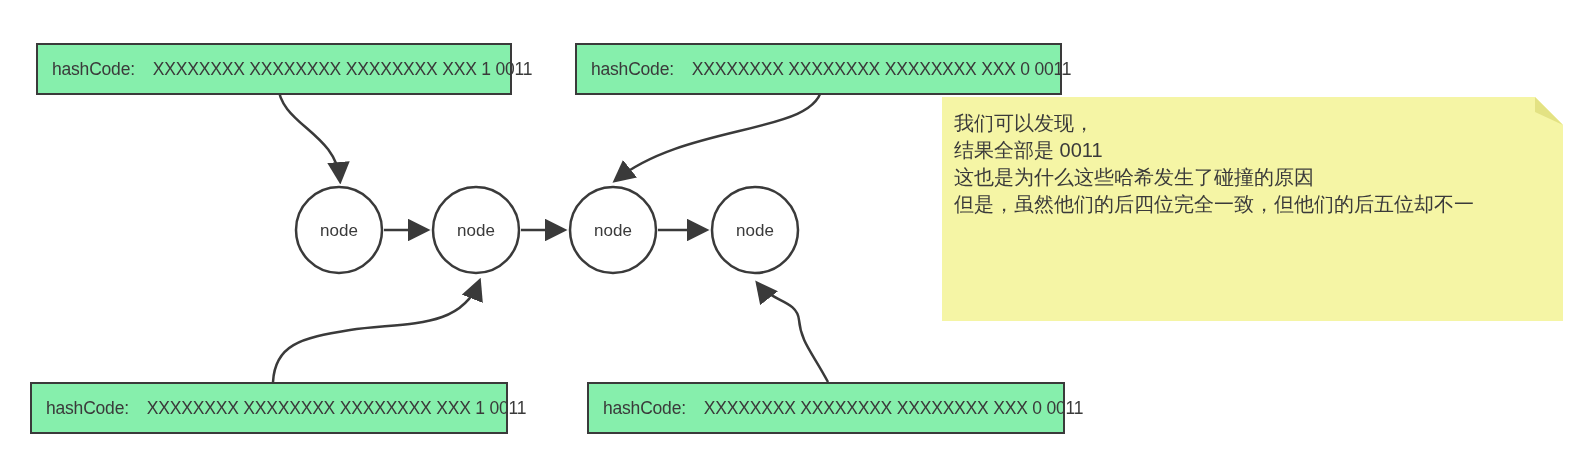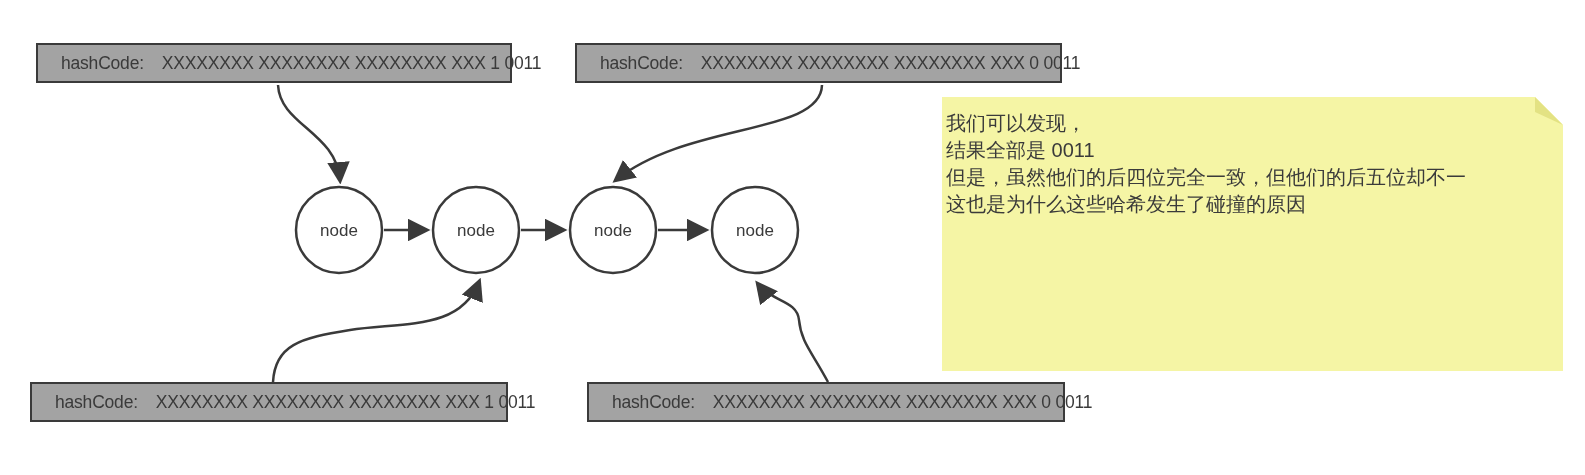--- a/index.html
+++ b/index.html
@@ -13,26 +13,26 @@
     position: relative;
     width: 1585px;
     height: 475px;
     background: #ffffff;
     overflow: hidden;
   }
   
   .hash-box {
     position: absolute;
     box-sizing: border-box;
-    height: 40px;
-    background: #a3a3a3;
+    height: 52px;
+    background: #86efac;
     border: 2px solid #3a3a3a;
     display: flex;
     align-items: center;
-    padding-left: 23px;
+    padding-left: 14px;
     font-size: 17.5px;
     letter-spacing: -0.2px;
     white-space: nowrap;
   }
   .hash-box .hash-label { margin-right: 18px; }
   .box-top-left     { left: 36px;  top: 43px;  width: 476px; }
   .box-top-right    { left: 575px; top: 43px;  width: 487px; }
   .box-bottom-left  { left: 30px;  top: 382px; width: 478px; }
   .box-bottom-right { left: 587px; top: 382px; width: 478px; }
 
@@ -58,24 +58,24 @@
     stroke: #3a3a3a;
     stroke-width: 2.5;
   }
 
   
   .sticky-note {
     position: absolute;
     left: 942px;
     top: 97px;
     width: 621px;
-    height: 274px;
+    height: 224px;
     box-sizing: border-box;
     background: #f5f5a5;
-    padding: 13px 16px 0 4px;
+    padding: 13px 16px 0 12px;
     font-size: 20px;
     line-height: 27px;
     color: #3a3a3a;
   }
   .sticky-note .note-line { white-space: nowrap; }
   .note-fold {
     position: absolute;
     top: 0; right: 0;
     width: 28px; height: 28px;
     display: block;
@@ -133,17 +133,17 @@
     <span class="hash-value">XXXXXXXX XXXXXXXX XXXXXXXX XXX 0 0011</span>
   </div>
 
   <div class="sticky-note">
     <svg class="note-fold" viewBox="0 0 28 28" xmlns="http://www.w3.org/2000/svg">
       <polygon points="0,0 28,0 28,28" fill="#ffffff"></polygon>
       <polygon points="0,0 0,15 28,28" fill="#e3e283"></polygon>
     </svg>
     <div class="note-line">我们可以发现，</div>
     <div class="note-line">结果全部是 0011</div>
+    <div class="note-line">这也是为什么这些哈希发生了碰撞的原因</div>
     <div class="note-line">但是，虽然他们的后四位完全一致，但他们的后五位却不一</div>
-    <div class="note-line">这也是为什么这些哈希发生了碰撞的原因</div>
   </div>
 
 </div>
 
 </body></html>

